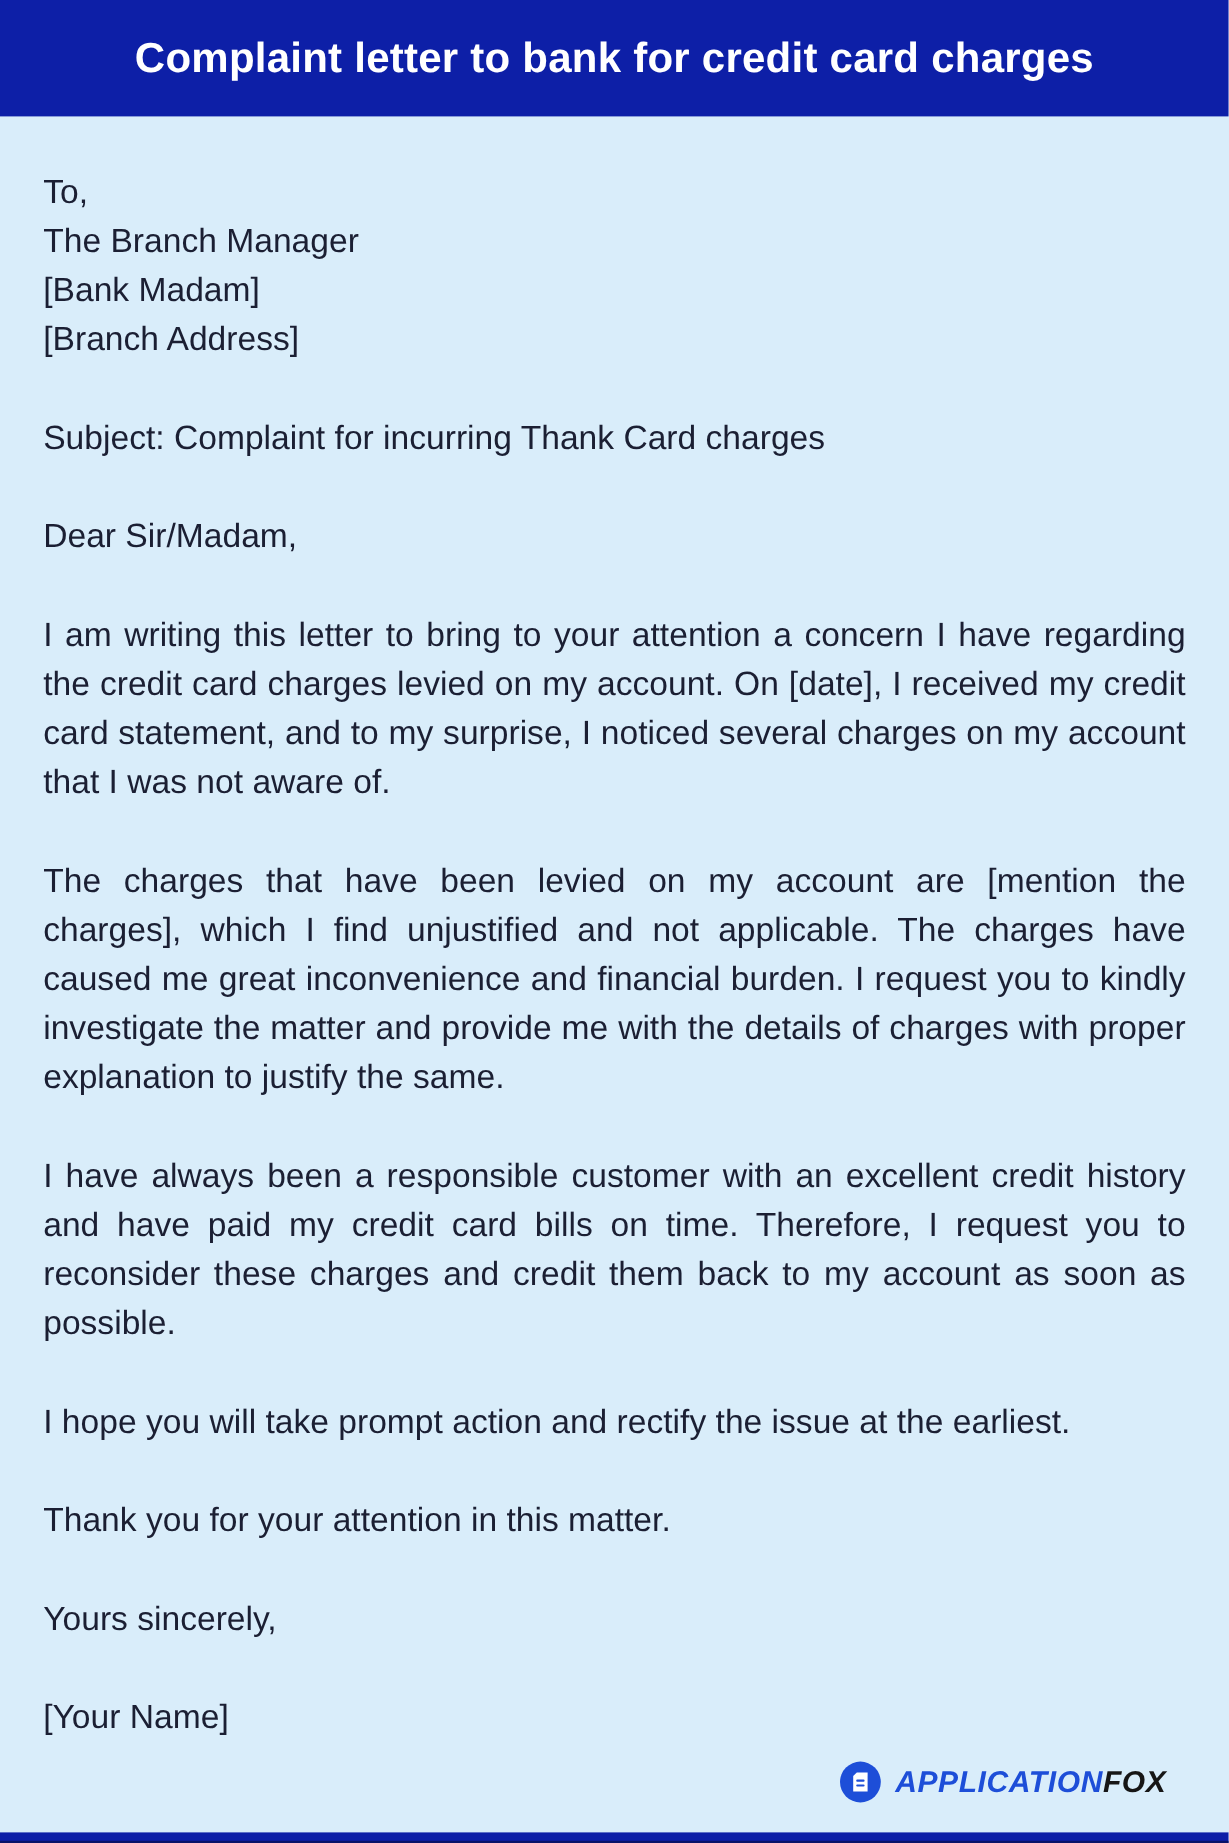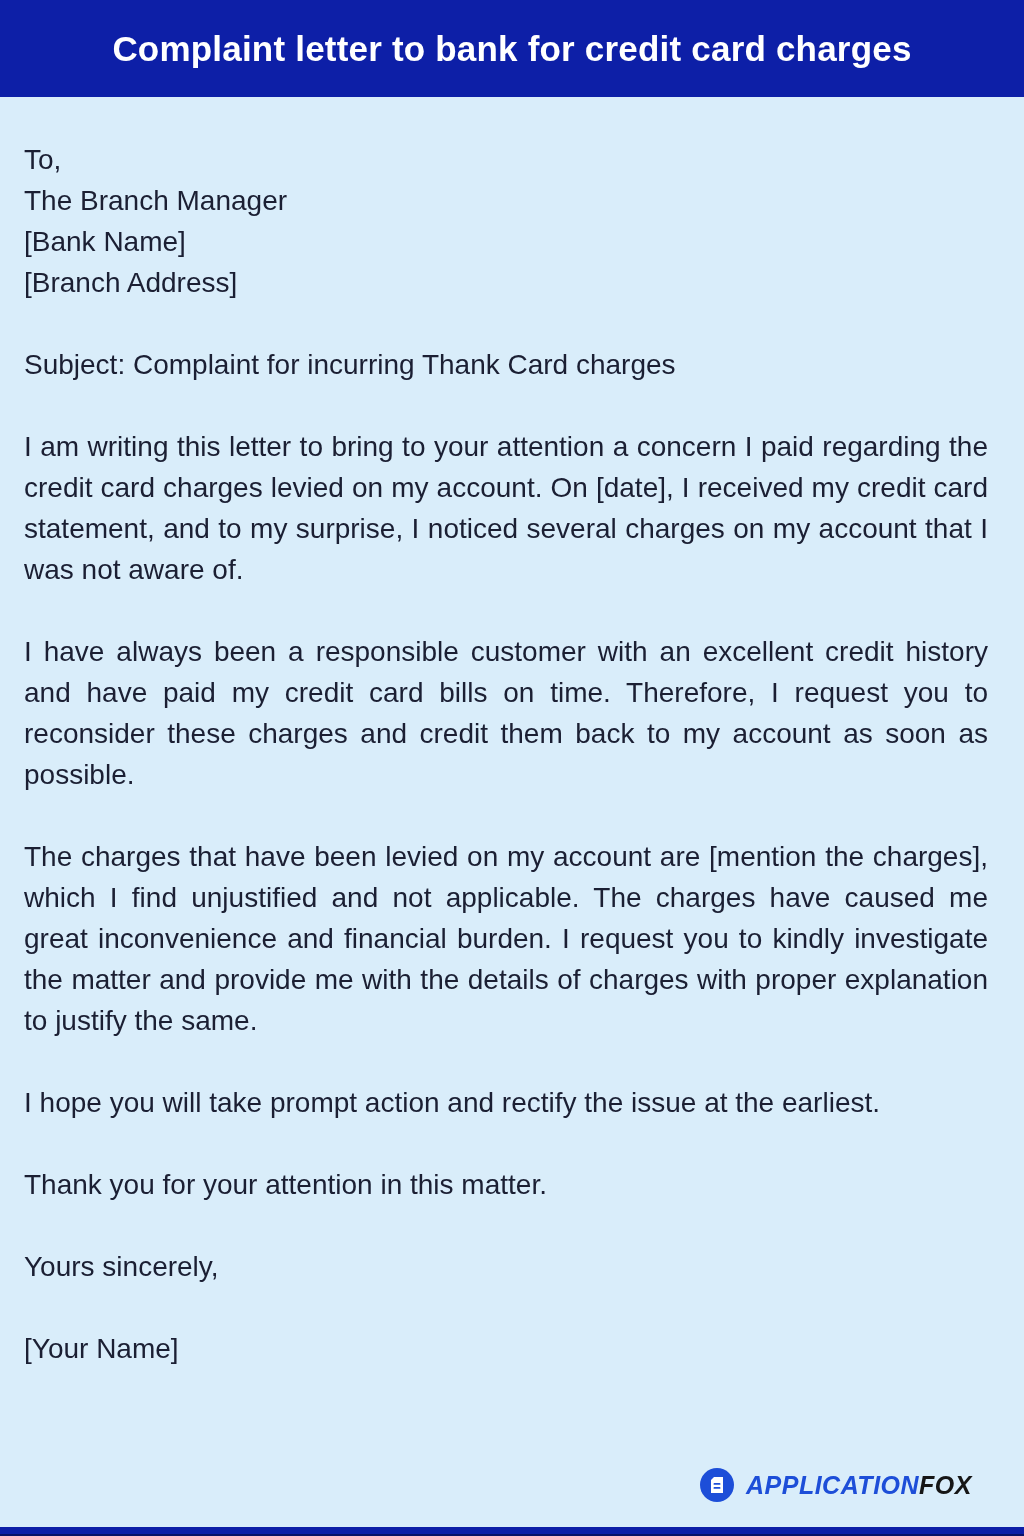--- a/index.html
+++ b/index.html
@@ -28,21 +28,21 @@
     color: #ffffff;
     font-size: 35px;
     font-weight: 700;
     letter-spacing: 0.2px;
     text-align: center;
     white-space: nowrap;
   }
   .letter {
     position: absolute;
     top: 97px; left: 0; right: 0; bottom: 9px;
-    padding: 42px 36px 0 24px;
+    padding: 42px 36px 0 36px;
     color: #1b1f33;
     font-size: 28px;
     line-height: 41px;
   }
   .block { margin: 0 0 41px 0; }
   .line { display: block; }
   p.para {
     margin: 0 0 41px 0;
     text-align: justify;
   }
@@ -93,32 +93,33 @@
 
   <header class="banner">
     <span class="banner-title">Complaint letter to bank for credit card charges</span>
   </header>
 
   <main class="letter">
 
     <div class="block">
       <span class="line">To,</span>
       <span class="line">The Branch Manager</span>
-      <span class="line">[Bank Name]</span>
+      <span class="line">[Bank Madam]</span>
       <span class="line">[Branch Address]</span>
     </div>
 
     <div class="block">Subject: Complaint for incurring Thank Card charges</div>
 
+    <div class="block">Dear Sir/Madam,</div>
 
-    <p class="para">I am writing this letter to bring to your attention a concern I paid regarding the credit card charges levied on my account. On [date], I received my credit card statement, and to my surprise, I noticed several charges on my account that I was not aware of.</p>
+    <p class="para">I am writing this letter to bring to your attention a concern I have regarding the credit card charges levied on my account. On [date], I received my credit card statement, and to my surprise, I noticed several charges on my account that I was not aware of.</p>
+
+    <p class="para">The charges that have been levied on my account are [mention the charges], which I find unjustified and not applicable. The charges have caused me great inconvenience and financial burden. I request you to kindly investigate the matter and provide me with the details of charges with proper explanation to justify the same.</p>
 
     <p class="para">I have always been a responsible customer with an excellent credit history and have paid my credit card bills on time. Therefore, I request you to reconsider these charges and credit them back to my account as soon as possible.</p>
-
-    <p class="para">The charges that have been levied on my account are [mention the charges], which I find unjustified and not applicable. The charges have caused me great inconvenience and financial burden. I request you to kindly investigate the matter and provide me with the details of charges with proper explanation to justify the same.</p>
 
     <p class="para">I hope you will take prompt action and rectify the issue at the earliest.</p>
 
     <p class="para-left">Thank you for your attention in this matter.</p>
 
     <div class="block">Yours sincerely,</div>
 
     <div class="block">[Your Name]</div>
 
   </main>

